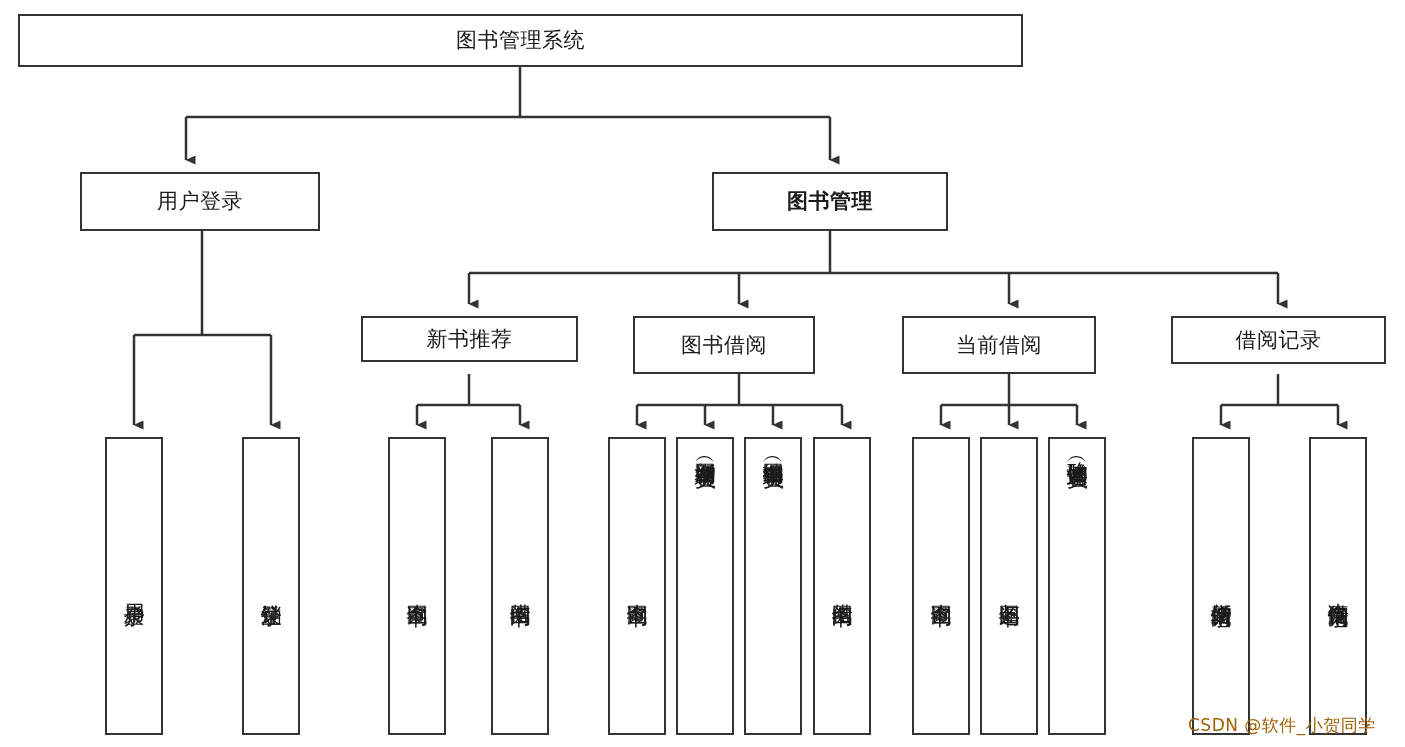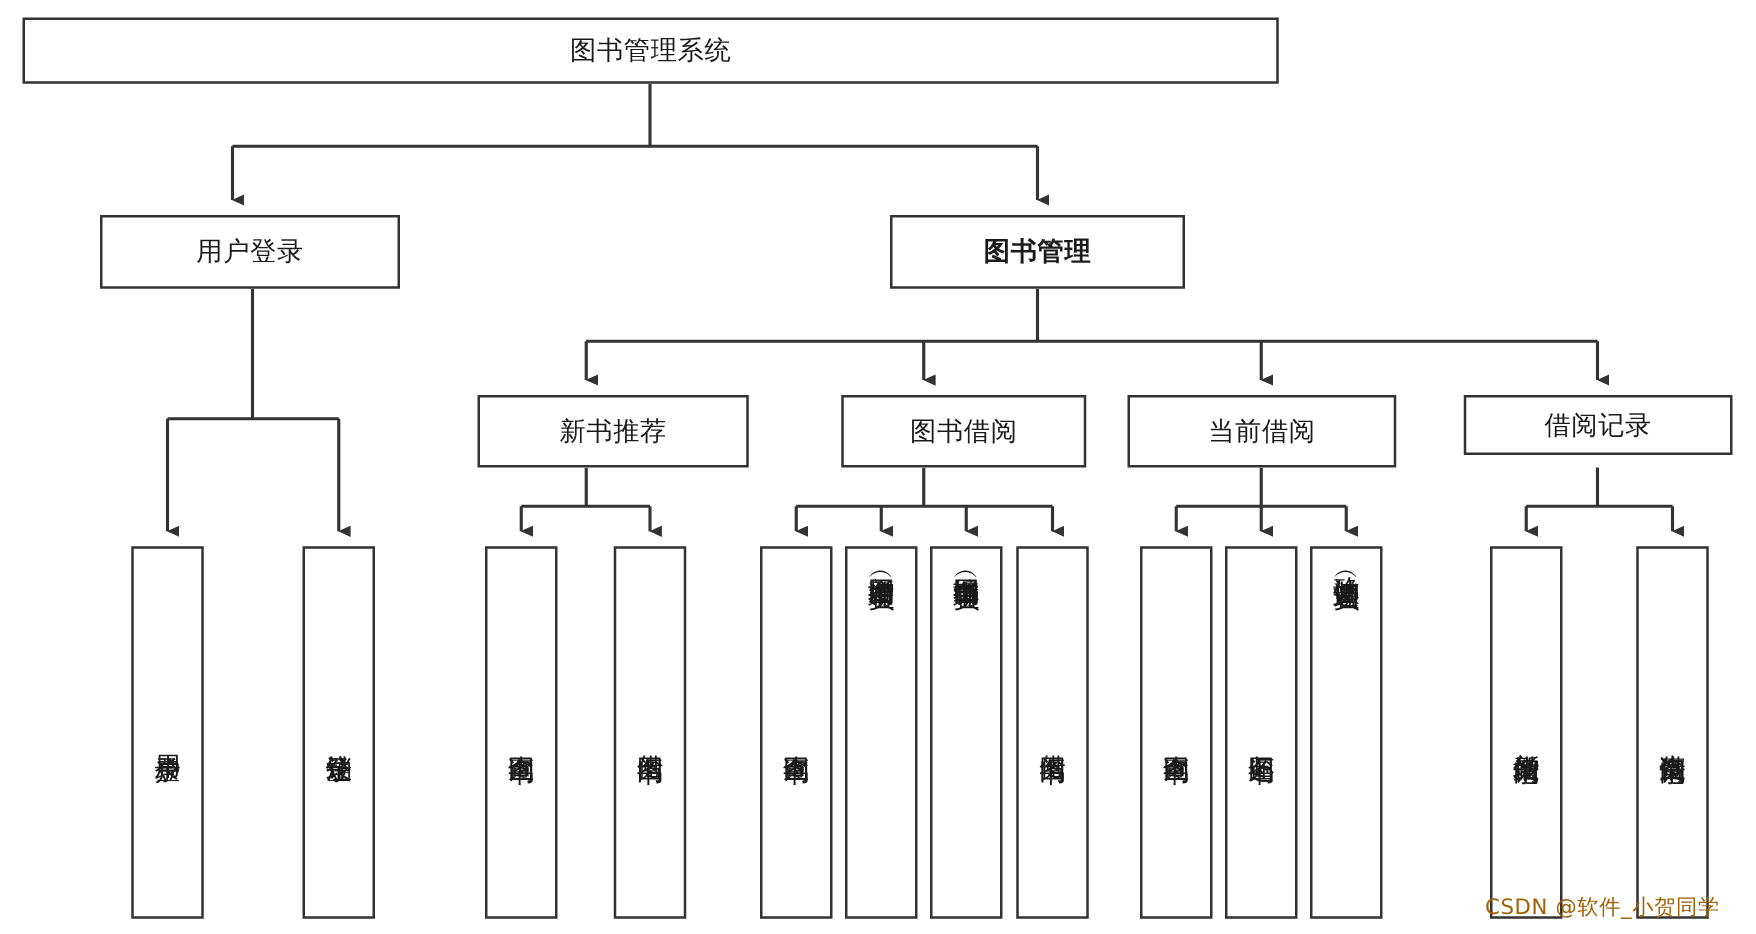--- a/index.html
+++ b/index.html
@@ -136,29 +136,29 @@
   </div>
 
   <div class="node-box" style="left:80px; top:172px; width:240px; height:59px;">
     <span class="node-label-h">用户登录</span>
   </div>
 
   <div class="node-box" style="left:712px; top:172px; width:236px; height:59px;font-weight:bold;">
     <span class="node-label-h">图书管理</span>
   </div>
 
-  <div class="node-box" style="left:382px; top:316px; width:217px; height:58px;justify-content:center;">
+  <div class="node-box" style="left:361px; top:316px; width:217px; height:46px;justify-content:center;">
     <span class="node-label-h">新书推荐</span>
   </div>
 
-  <div class="node-box" style="left:633px; top:316px; width:196px; height:58px;margin-left:40px;">
+  <div class="node-box" style="left:633px; top:316px; width:182px; height:58px;">
     <span class="node-label-h">图书借阅</span>
   </div>
 
-  <div class="node-box" style="left:902px; top:316px; width:215px; height:58px;">
+  <div class="node-box" style="left:902px; top:316px; width:194px; height:58px;">
     <span class="node-label-h">当前借阅</span>
   </div>
 
   <div class="node-box" style="left:1171px; top:316px; width:215px; height:48px;">
     <span class="node-label-h">借阅记录</span>
   </div>
 
   <div class="leaf-box center-v" style="left:105px; top:437px; width:58px; height:298px;">
     <span class="node-label-v">用户登录</span>
   </div>

